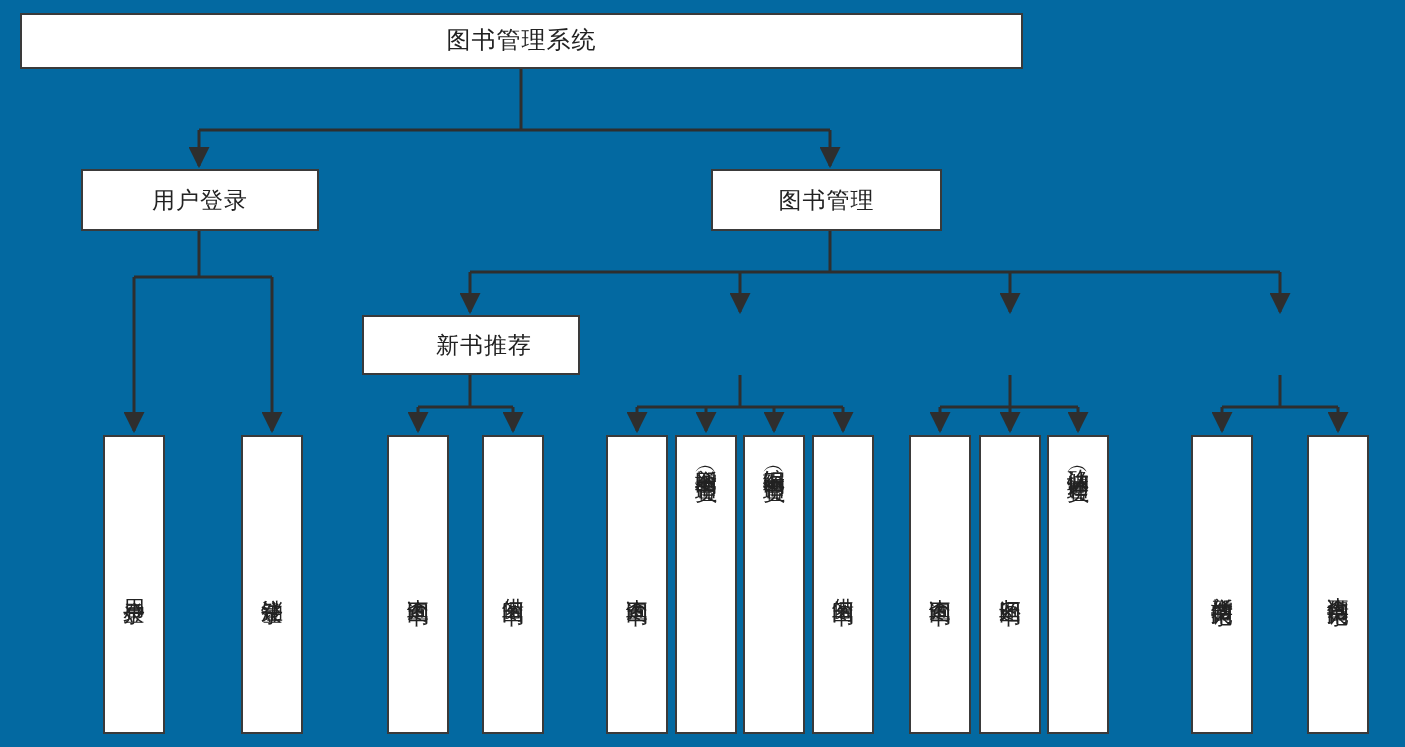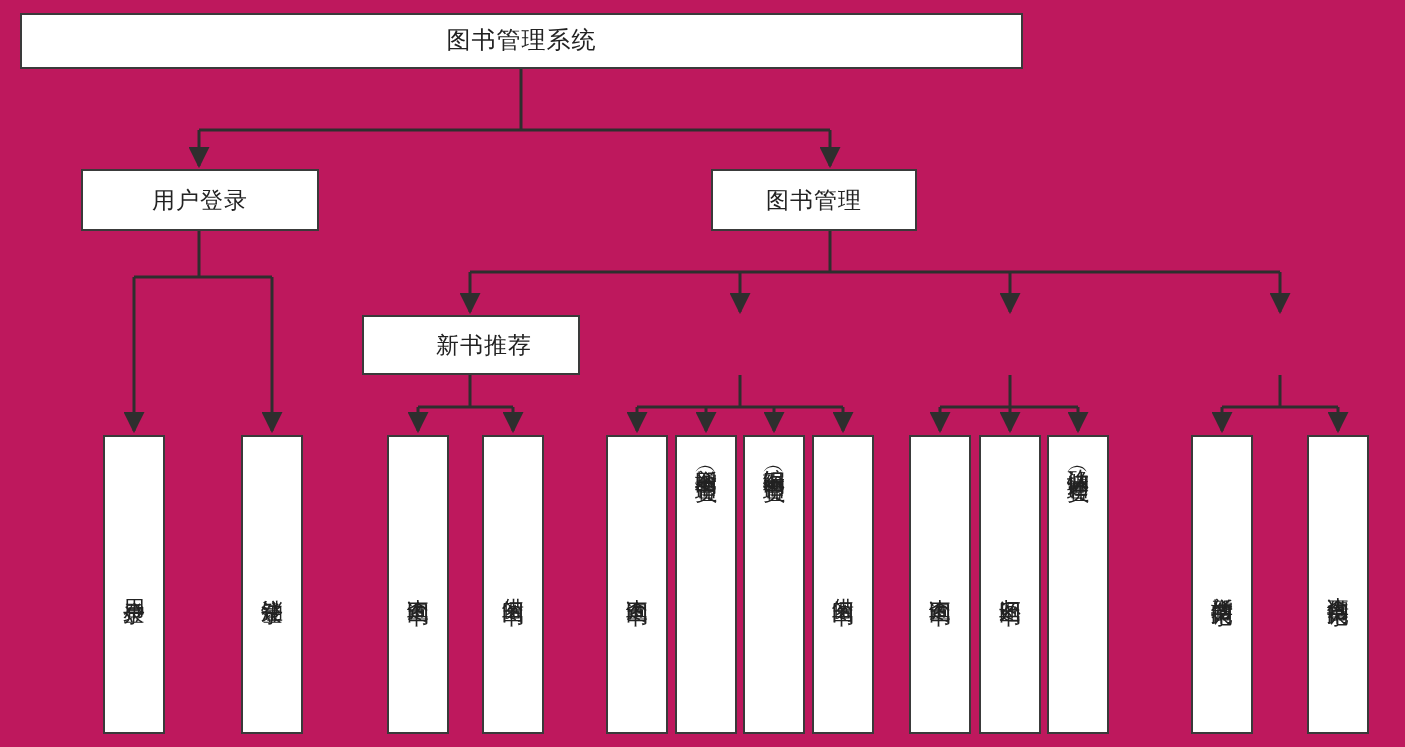--- a/index.html
+++ b/index.html
@@ -8,21 +8,21 @@
     padding: 0;
     background: #ffffff;
   }
   body {
     font-family: "DejaVu Sans", "Liberation Sans", sans-serif;
   }
   #canvas {
     position: relative;
     width: 1405px;
     height: 747px;
-    background: #be185d;
+    background: #0369a1;
     overflow: hidden;
   }
   svg.wires {
     position: absolute;
     left: 0;
     top: 0;
     width: 1405px;
     height: 747px;
     pointer-events: none;
   }
@@ -134,21 +134,21 @@
     </g>
   </svg>
 
   <div class="node horiz root" style="left:20px; top:13px; width:1003px; height:56px;">
     <span class="label">图书管理系统</span>
   </div>
 
   <div class="node horiz" style="left:81px; top:169px; width:238px; height:62px;">
     <span class="label">用户登录</span>
   </div>
-  <div class="node horiz" style="left:711px; top:169px; width:206px; height:62px;">
+  <div class="node horiz" style="left:711px; top:169px; width:231px; height:62px;">
     <span class="label">图书管理</span>
   </div>
 
   <div class="node horiz" style="left:362px; top:315px; width:218px; height:60px;padding-left:26px;">
     <span class="label">新书推荐</span>
   </div>
 
   <div class="node leaf centered" style="left:103px; top:435px; width:62px; height:299px;">
     <span class="label">用户登录</span>
   </div>

